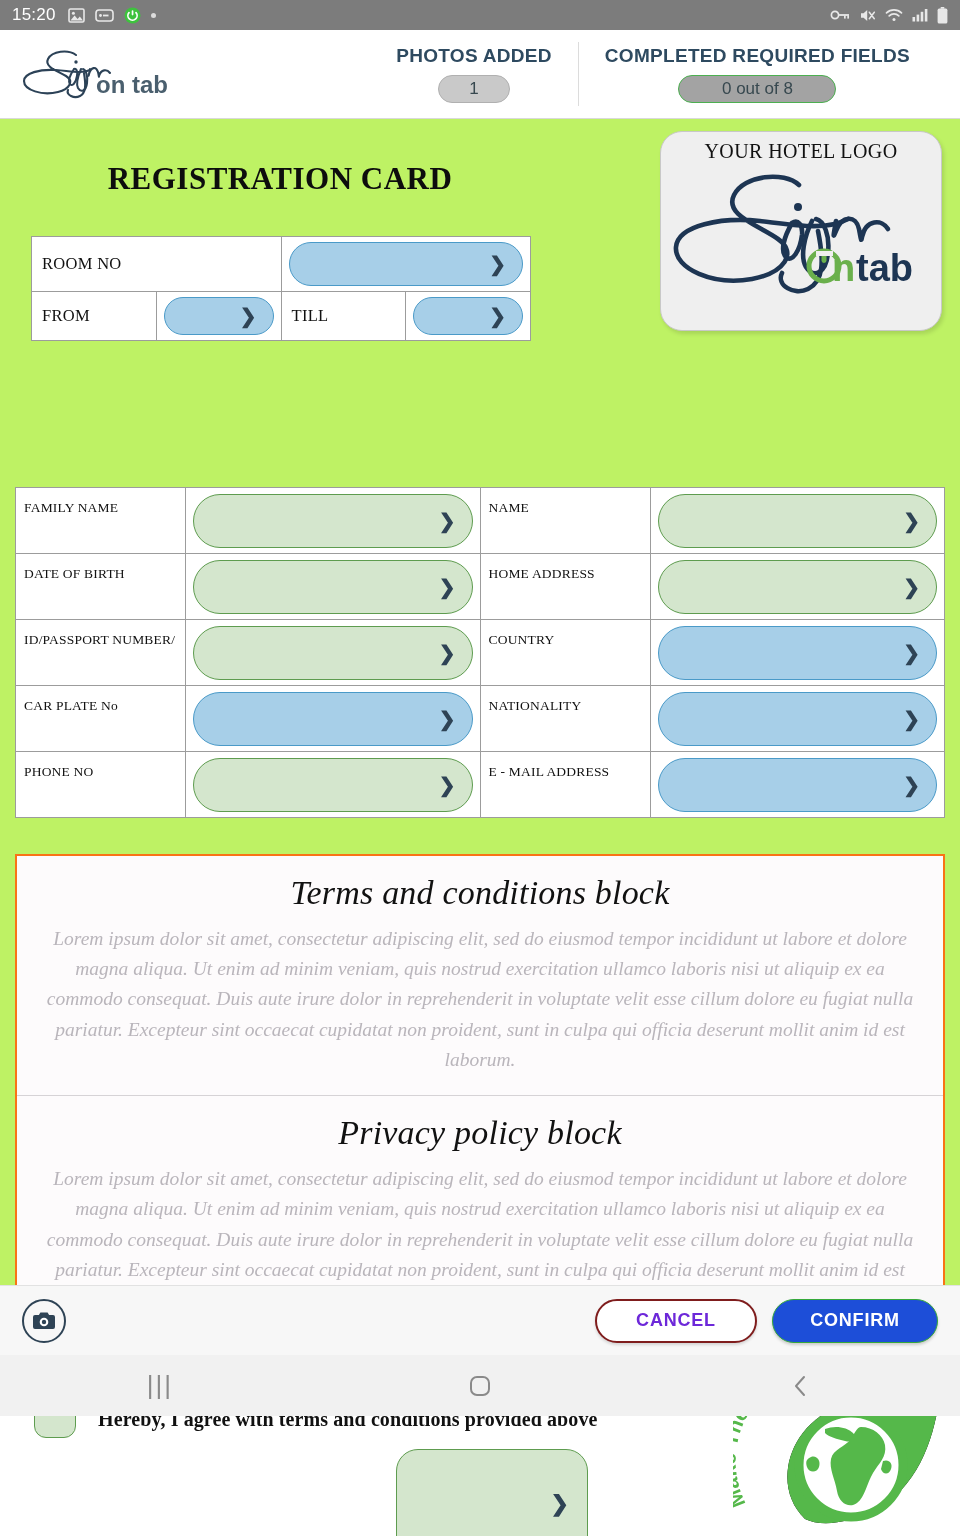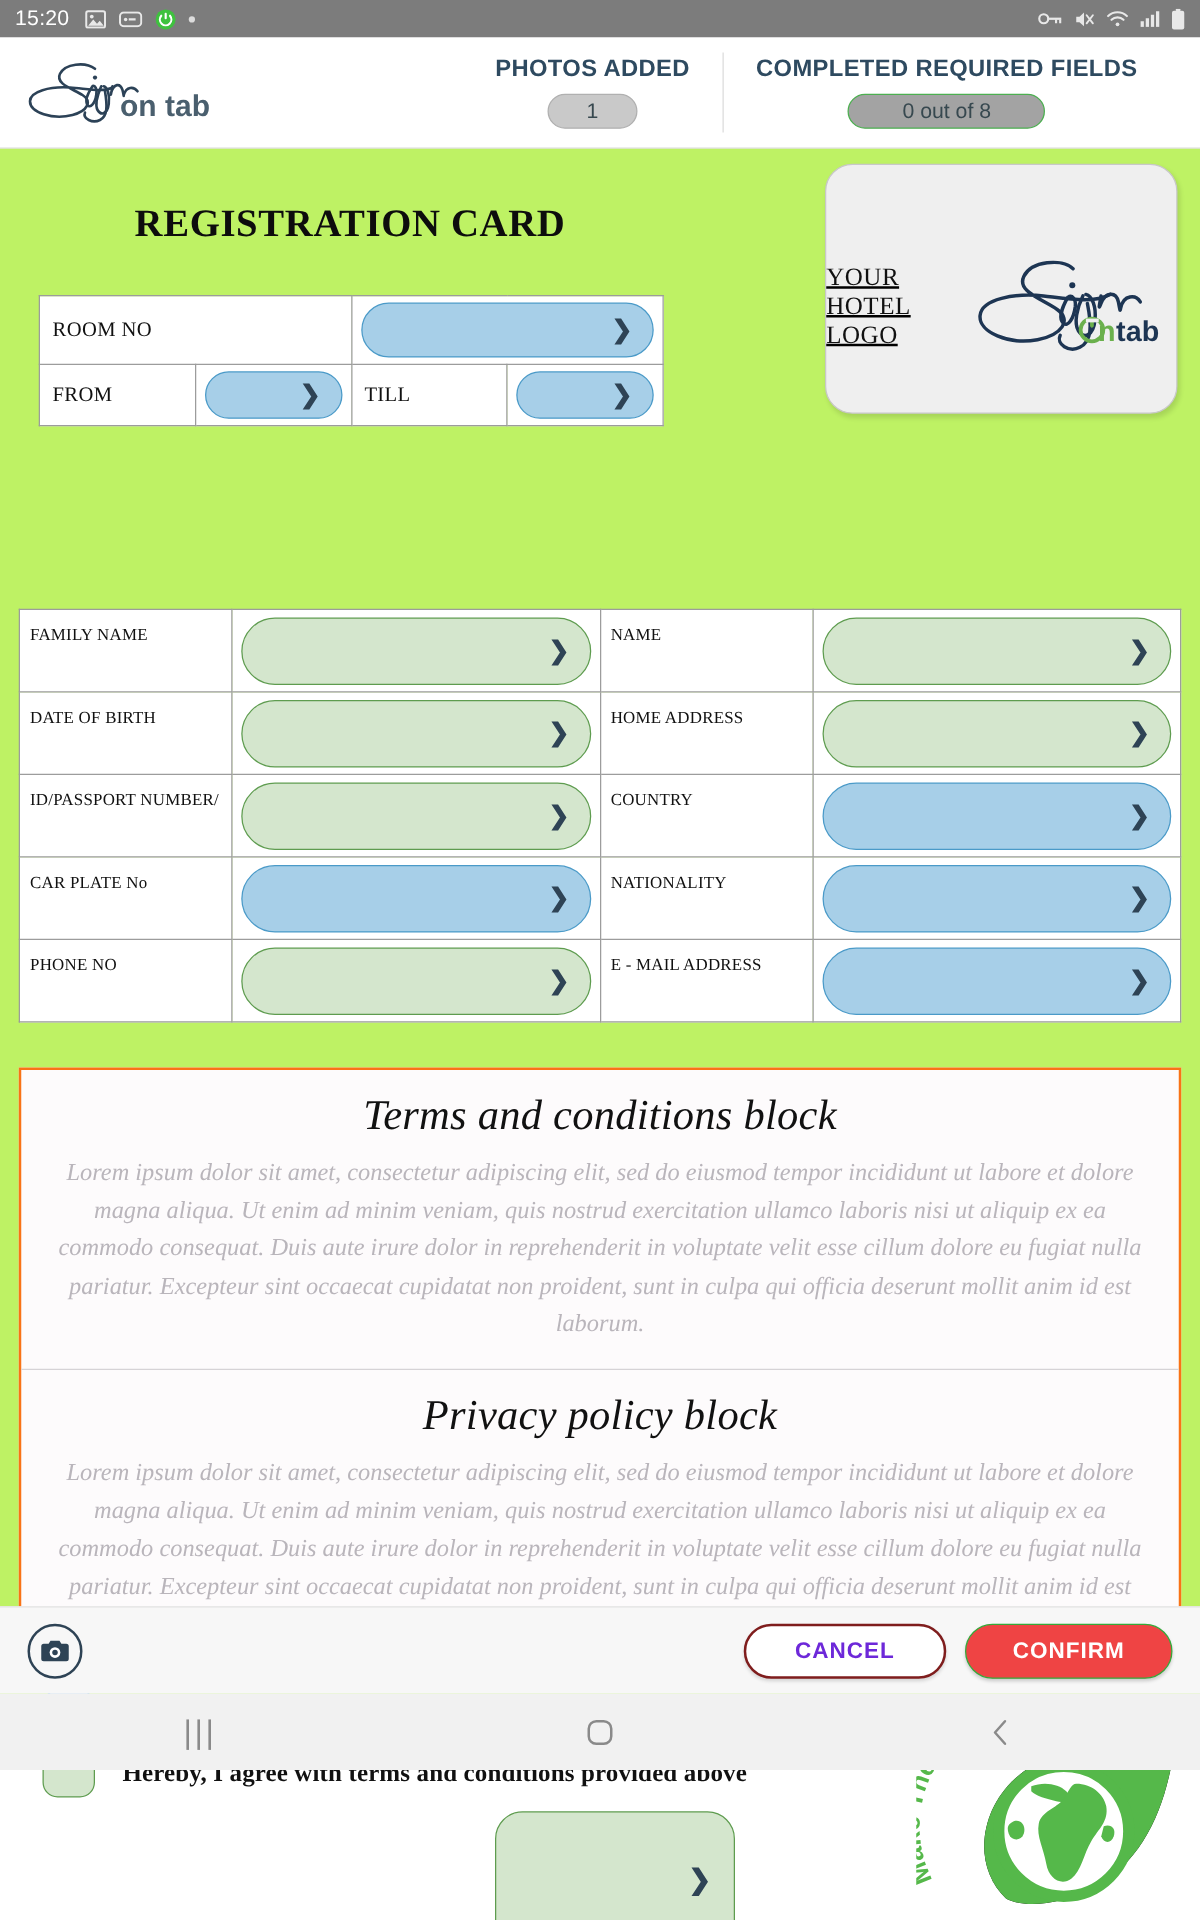--- a/index.html
+++ b/index.html
@@ -48,21 +48,21 @@
   .title-row { position:relative; height: 120px; }
   .reg-title {
     position:absolute; left: 0; top: 42px; width: 560px; text-align:center;
     font-family: "Liberation Serif", serif; font-weight: 700; font-size: 31px;
     color:#0d0d0d; letter-spacing:.5px;
   }
   .hotel-logo {
     position:absolute; right: 18px; top: 12px; width: 282px; height: 200px;
     background:#efefef; border:1px solid #c8c8c8; border-radius: 22px;
     box-shadow: 2px 3px 4px rgba(0,0,0,.12);
-    display:flex; align-items:center; padding-top: 28px; text-decoration: underline;
+    display:flex; flex-direction:column; align-items:center; padding-top: 8px;
   }
   .hotel-logo-label {
     font-family:"Liberation Serif", serif; font-size: 20px; color:#111; letter-spacing:.4px;
   }
 
   
   .sot { display:block; }
 
   
   .minitable {
@@ -141,21 +141,21 @@
     width: 44px; height: 44px; border: 2px solid #2e4355; border-radius: 50%;
     display:flex; align-items:center; justify-content:center; cursor:pointer;
   }
   .ab-spacer { flex: 1; }
   .btn {
     height: 44px; border-radius: 22px; display:flex; align-items:center; justify-content:center;
     font-size: 18px; font-weight: 600; letter-spacing:.8px; cursor:pointer;
   }
   .btn-cancel { width: 162px; background:#fff; border: 2px solid #7f1d1d; color:#6d28d9; margin-right: 15px;
                 box-shadow: 0 2px 3px rgba(0,0,0,.14); }
-  .btn-confirm { width: 166px; background:#ef4444; border:1px solid #35a93a; color:#fff;
+  .btn-confirm { width: 166px; background:#1d4ed8; border:1px solid #35a93a; color:#fff;
                  box-shadow: 0 2px 3px rgba(0,0,0,.18); }
 
   
   .navbar {
     position:absolute; left:0; bottom:0; width:960px; height: 61px; background:#f1f1f1;
     display:flex; align-items:center;
   }
   .navbtn { flex:1; display:flex; align-items:center; justify-content:center; color:#8a8a8a; cursor:pointer; }
   .navbtn.recents { font-size: 26px; letter-spacing: 2px; color:#8a8a8a; font-family:"Liberation Sans", sans-serif; }
 </style>

